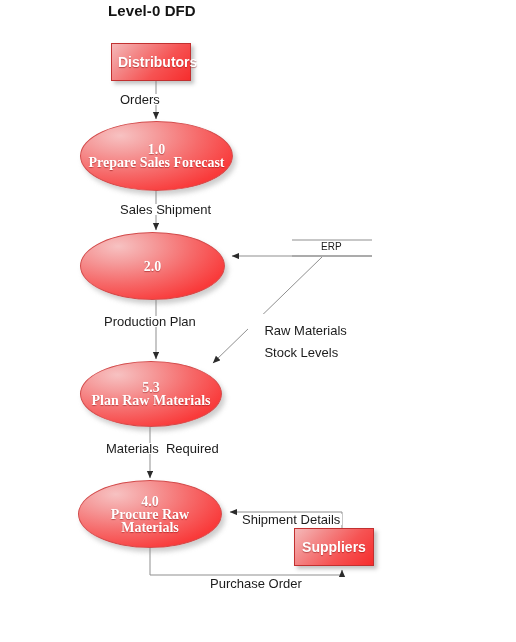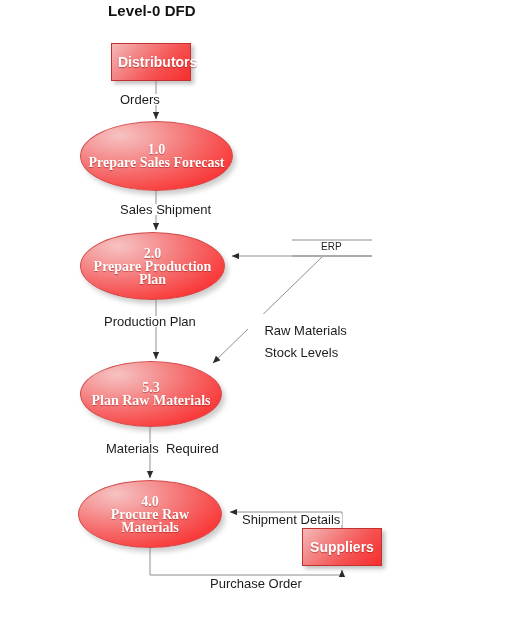--- a/index.html
+++ b/index.html
@@ -131,39 +131,38 @@
   <div class="node process" style="left:80px; top:121px; width:153px; height:70px;">
     <span class="node-text">
       <span>1.0</span><br>
       <span>Prepare Sales Forecast</span>
     </span>
   </div>
 
   <div class="node process" style="left:80px; top:232px; width:145px; height:68px;">
     <span class="node-text">
       <span>2.0</span><br>
-      <span>Prepare Production Plan</span>
     </span>
   </div>
 
   <div class="node process" style="left:80px; top:361px; width:142px; height:66px;">
     <span class="node-text">
       <span>5.3</span><br>
       <span>Plan Raw Materials</span>
     </span>
   </div>
 
   <div class="node process" style="left:78px; top:480px; width:144px; height:68px;">
     <span class="node-text">
       <span>4.0</span><br>
       <span>Procure Raw Materials</span>
     </span>
   </div>
 
-  <div class="node entity" style="left:302px; top:528px; width:80px; height:38px;">
+  <div class="node entity" style="left:294px; top:528px; width:80px; height:38px;">
     <span class="node-text">Suppliers</span>
   </div>
 
   <div class="store-label" style="left:318px; top:241px;">ERP</div>
 
   <div class="edge-label" style="left:118px; top:94px;">Orders</div>
 
   <div class="edge-label" style="left:118px; top:204px;">Sales Shipment</div>
 
 

